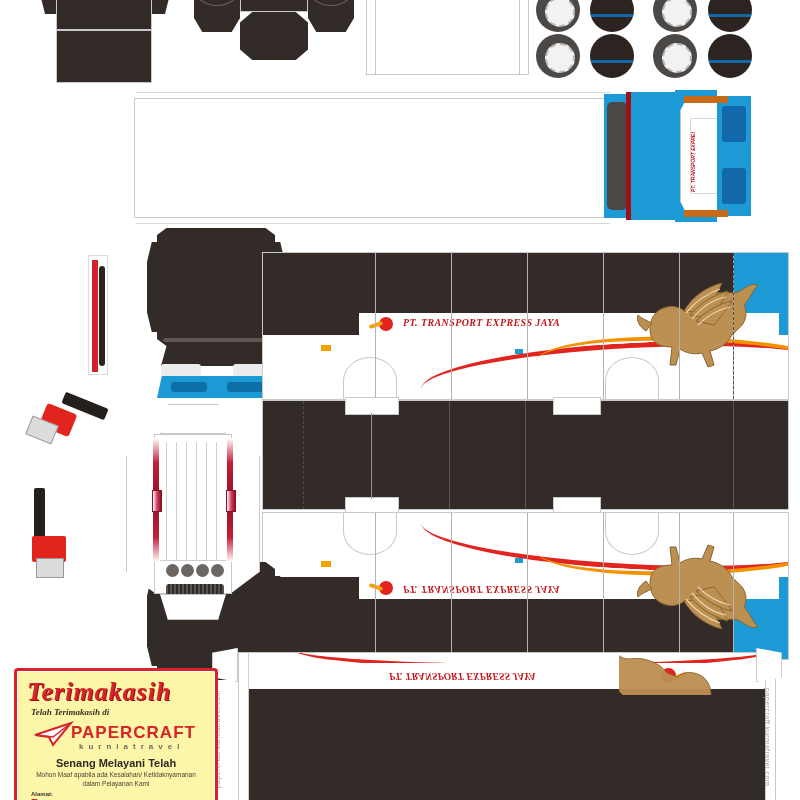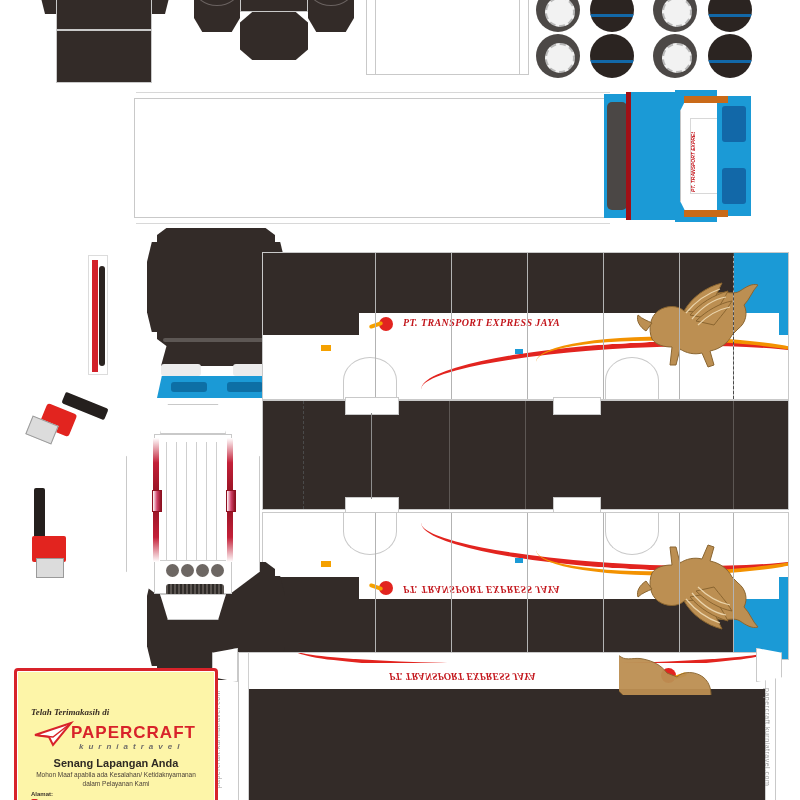--- a/index.html
+++ b/index.html
@@ -49,21 +49,21 @@
   #card{background:#fdf5a8;border:3px solid #d8232a;border-radius:4px;
         box-shadow:0 0 0 1px #fff inset;}
   #card .terima{font-family:"Liberation Serif",serif;font-style:italic;
         font-weight:bold;color:#d8232a;letter-spacing:1px;
         text-shadow:1px 1px 0 #8d1216;}
   #card .telah{font-family:"Liberation Serif",serif;font-style:italic;
         font-weight:bold;color:#3a2f24;}
   #card .pcraft{font-family:"Liberation Sans",sans-serif;font-weight:bold;
         color:#d8232a;letter-spacing:1px;}
   #card .ktravel{font-family:"Liberation Sans",sans-serif;font-weight:bold;
-        color:#6d6b68;letter-spacing:5px;font-style:italic;}
+        color:#6d6b68;letter-spacing:5px;}
   #card .senang{font-family:"Liberation Sans",sans-serif;font-weight:bold;
         color:#2f2a24;}
   #card .mohon{font-family:"Liberation Sans",sans-serif;color:#4a4038;}
   #card .alamat-l{font-family:"Liberation Sans",sans-serif;color:#3a332c;font-weight:bold;}
   #card .addr{font-family:"Liberation Sans",sans-serif;color:#3a332c;}
   .planeicon{position:absolute;}
 
   
   .wm{position:absolute;writing-mode:vertical-rl;
       font-family:"Liberation Sans",sans-serif;font-size:7px;
@@ -425,32 +425,33 @@
 
   <div class="abs cut white" style="left:212px;top:648px;width:26px;height:34px;
        clip-path:polygon(0 14%,100% 0,100% 100%,0 86%);"></div>
   <div class="abs cut white" style="left:756px;top:648px;width:26px;height:34px;
        clip-path:polygon(0 0,100% 14%,100% 86%,0 100%);"></div>
 
   <div class="wm rev" style="left:214px;top:690px;">papercraft.kurniatravel.com</div>
   <div class="wm" style="left:764px;top:688px;">papercraft.kurniatravel.com</div>
 
   <div class="abs" id="card" style="left:14px;top:668px;width:204px;height:136px;">
+    <div class="abs terima" style="left:10px;top:6px;font-size:26px;">Terimakasih</div>
     <div class="abs telah" style="left:14px;top:36px;font-size:9px;">Telah Terimakasih di</div>
 
     <div class="planeicon" style="left:16px;top:50px;width:42px;height:26px;">
       <svg viewBox="0 0 42 26" width="42" height="26">
         <path d="M2,14 L38,2 L20,24 L16,16 Z" fill="#ffffff" stroke="#d8232a" stroke-width="2"></path>
         <path d="M2,14 L20,16 L38,2" fill="none" stroke="#d8232a" stroke-width="1.4"></path>
       </svg>
     </div>
     <div class="abs pcraft" style="left:54px;top:52px;font-size:17px;">PAPERCRAFT</div>
     <div class="abs ktravel" style="left:62px;top:71px;font-size:8px;">kurniatravel</div>
 
-    <div class="abs senang" style="left:0;right:0;top:86px;text-align:center;font-size:11px;">Senang Lapangan Anda</div>
+    <div class="abs senang" style="left:0;right:0;top:86px;text-align:center;font-size:11px;">Senang Melayani Telah</div>
     <div class="abs mohon" style="left:0;right:0;top:100px;text-align:center;font-size:6.5px;">Mohon Maaf apabila ada Kesalahan/ Ketidaknyamanan</div>
     <div class="abs mohon" style="left:0;right:0;top:109px;text-align:center;font-size:6.5px;">dalam Pelayanan Kami</div>
     <div class="abs alamat-l" style="left:14px;top:120px;font-size:6px;">Alamat:</div>
     <div class="abs" style="left:14px;top:128px;width:7px;height:7px;background:#d8232a;border-radius:2px;"></div>
     <div class="abs addr" style="left:24px;top:128px;font-size:6px;">Jl. Lapangan Merah No. 12A RT.10 RW.07,</div>
   </div>
 
 </div>
 
 </body></html>

